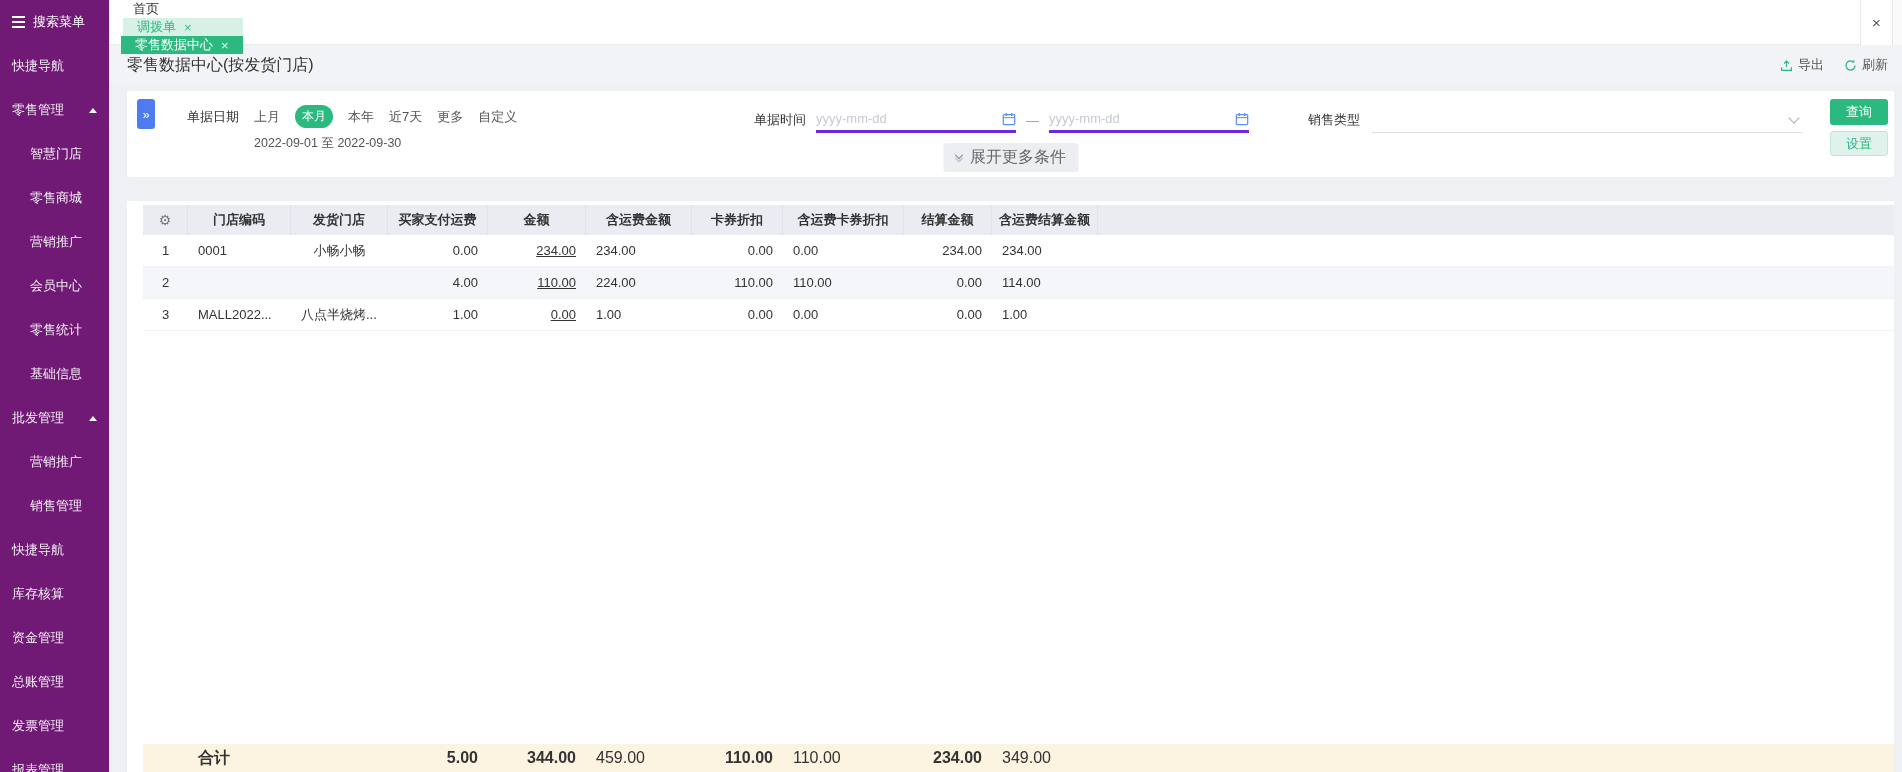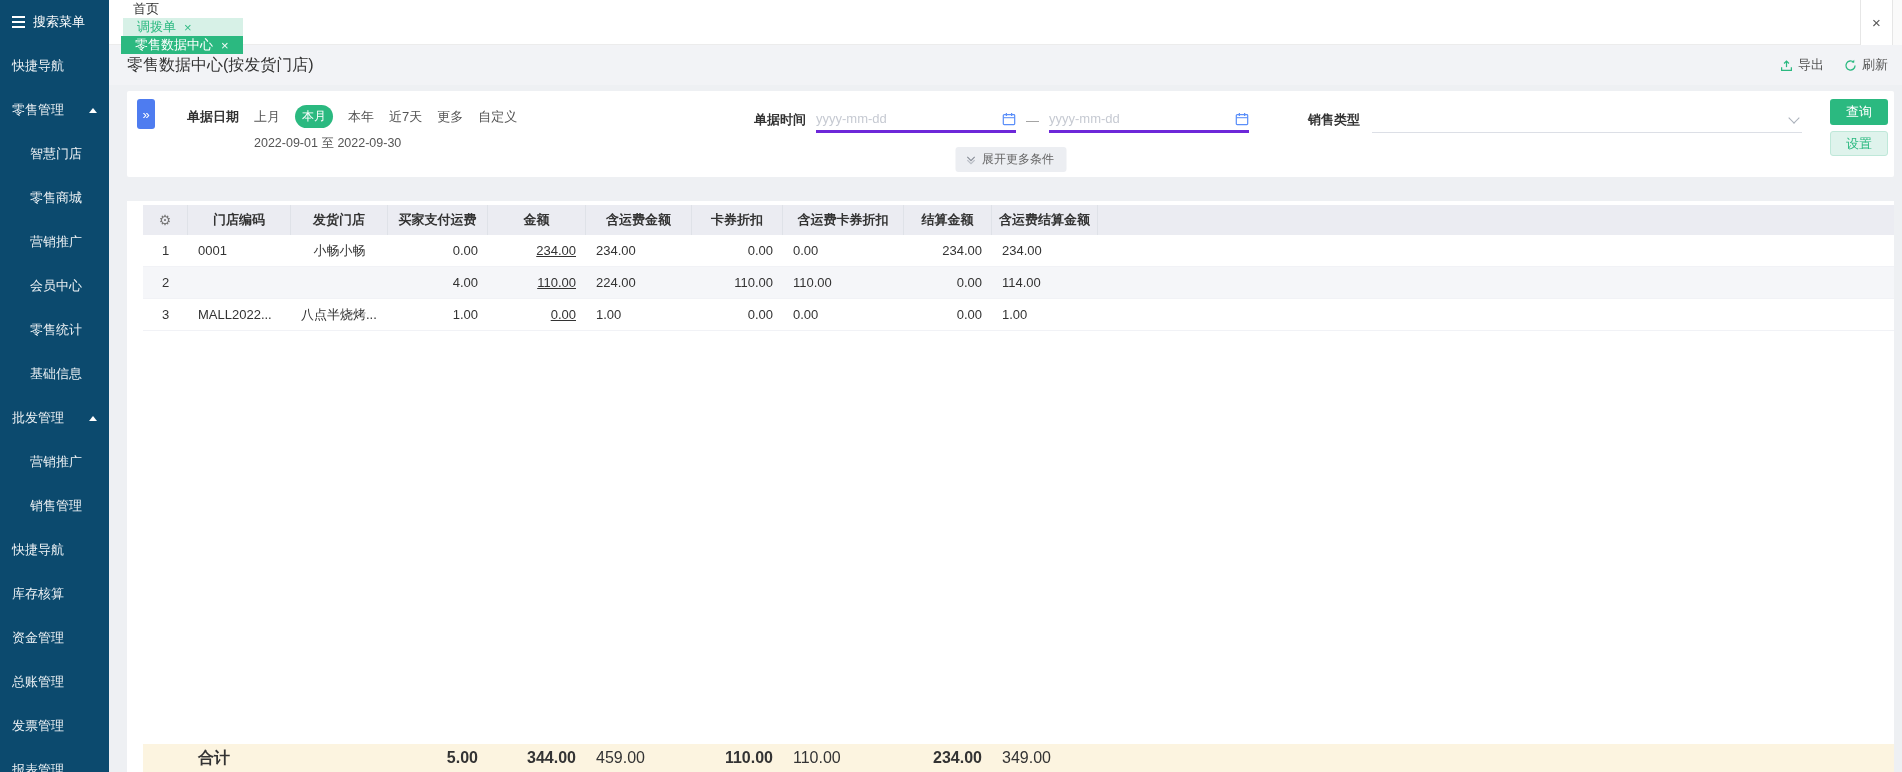--- a/index.html
+++ b/index.html
@@ -7,21 +7,21 @@
   body {
     font-family: "Liberation Sans", "DejaVu Sans", sans-serif;
     background: #eef0f3;
     display: flex;
     color: #333;
   }
 
   
   #sidebar {
     width: 109px; height: 772px; flex-shrink: 0;
-    background: #0c4a6e; color: #fff; font-size: 13px;
+    background: #701a75; color: #fff; font-size: 13px;
     overflow: hidden;
   }
   .side-search {
     height: 44px; display: flex; align-items: center; gap: 8px;
     padding: 0 12px; cursor: pointer; color: #fff;
   }
   .hamburger { display: flex; flex-direction: column; gap: 3px; }
   .hamburger i { display: block; width: 13px; height: 2px; background: #fff; }
   .side-item {
     height: 44px; display: flex; align-items: center;
@@ -71,21 +71,21 @@
   .filter-card {
     position: relative; height: 86px; flex-shrink: 0;
     background: #fff; margin: 6px 8px 0 18px; border-radius: 2px;
   }
   .collapse-btn {
     position: absolute; left: 10px; top: 8px; width: 18px; height: 30px;
     background: #4e7cf0; color: #fff; border-radius: 3px;
     display: flex; align-items: center; justify-content: center;
     font-size: 13px; cursor: pointer;
   }
-  .filter-label { font-weight: bold; color: #333; font-size: 13px; white-space: nowrap; }
+  .filter-label { font-weight: normal; color: #333; font-size: 13px; white-space: nowrap; }
   .fg-date { position: absolute; left: 60px; top: 14px; }
   .fg-date .row1 { display: flex; align-items: center; gap: 15px; }
   .date-opt { color: #555; font-size: 13px; cursor: pointer; white-space: nowrap; }
   .date-opt.selected {
     background: #2bb980; color: #fff; border-radius: 12px; padding: 3px 7px; font-size: 12px;
   }
   .range-text { margin-top: 7px; margin-left: 67px; font-size: 12.5px; color: #555; white-space: nowrap; }
 
   .fg-time { position: absolute; left: 627px; top: 16px; display: flex; align-items: center; gap: 10px; }
   .date-input {
@@ -113,21 +113,21 @@
   .btn-query {
     width: 58px; height: 26px; background: #2bb980; color: #fff;
     border: none; border-radius: 3px; font-size: 13px; cursor: pointer; font-family: inherit;
   }
   .btn-settings {
     width: 58px; height: 25px; background: #dff3ec; color: #2bb980;
     border: 1px solid #bfe8d9; border-radius: 3px; font-size: 13px; cursor: pointer; font-family: inherit;
   }
   .expand-more {
     position: absolute; left: 50%; transform: translateX(-50%); bottom: 5px;
-    background: #eceef2; color: #666; font-size: 12px;
+    background: #eceef2; color: #666; font-size: 16px;
     padding: 4px 12px 4px 10px; border-radius: 3px;
     display: flex; align-items: center; gap: 6px; cursor: pointer; white-space: nowrap;
   }
 
   
   .table-card {
     position: relative; flex: 1; min-height: 0;
     background: #fff; margin: 24px 8px 0 18px; overflow: hidden;
   }
   .t-head { display: flex; height: 30px; margin: 4px 0 0 16px; background: #ebecf2; }

